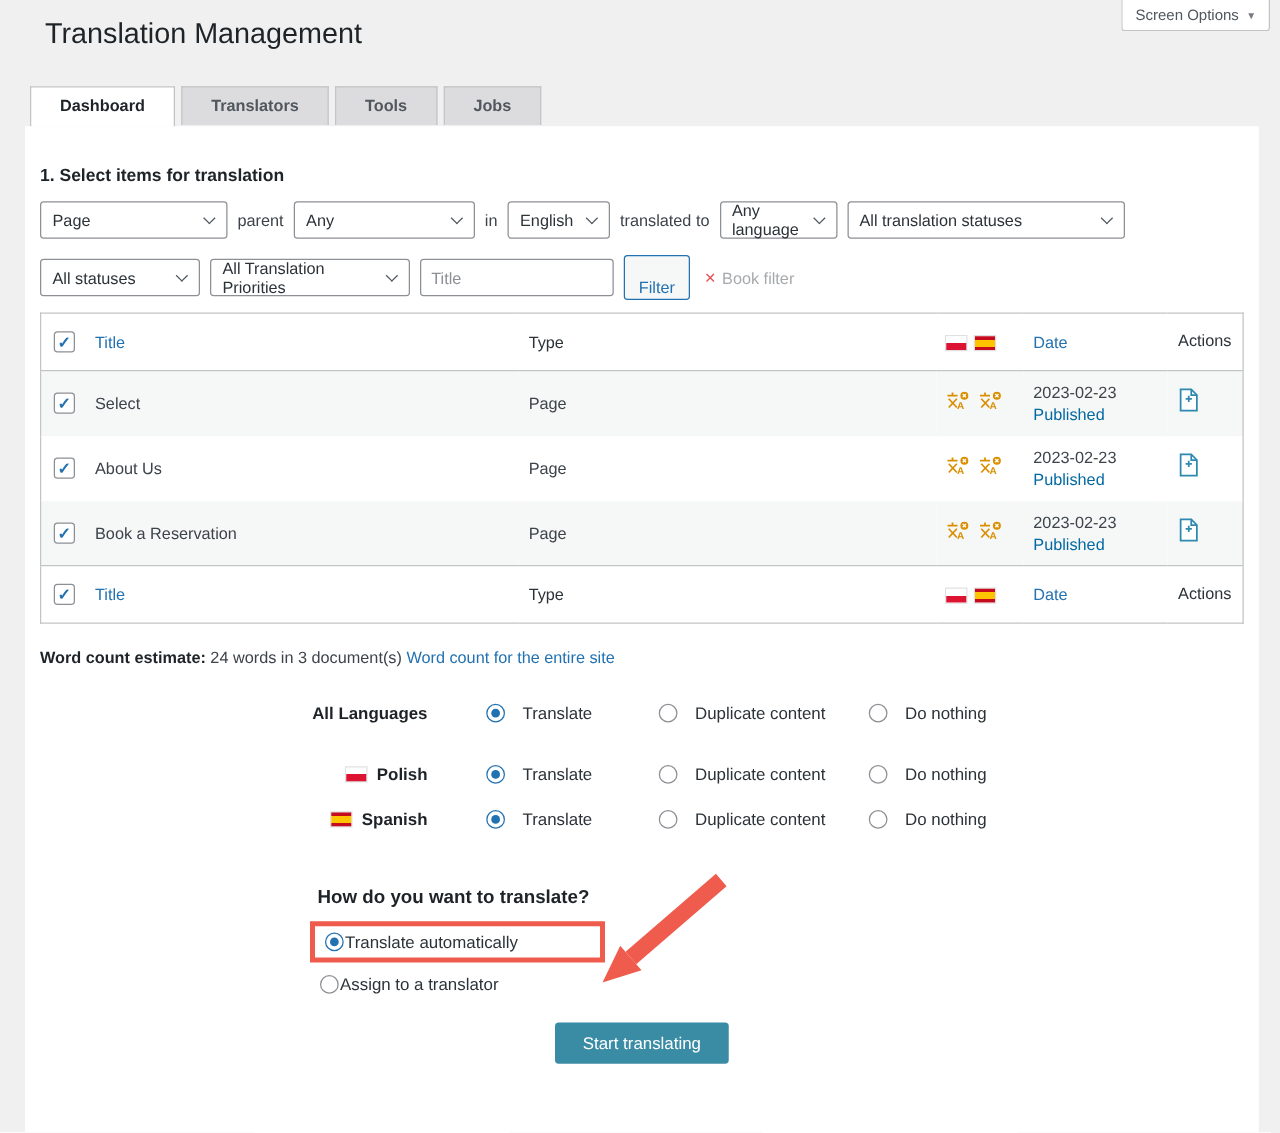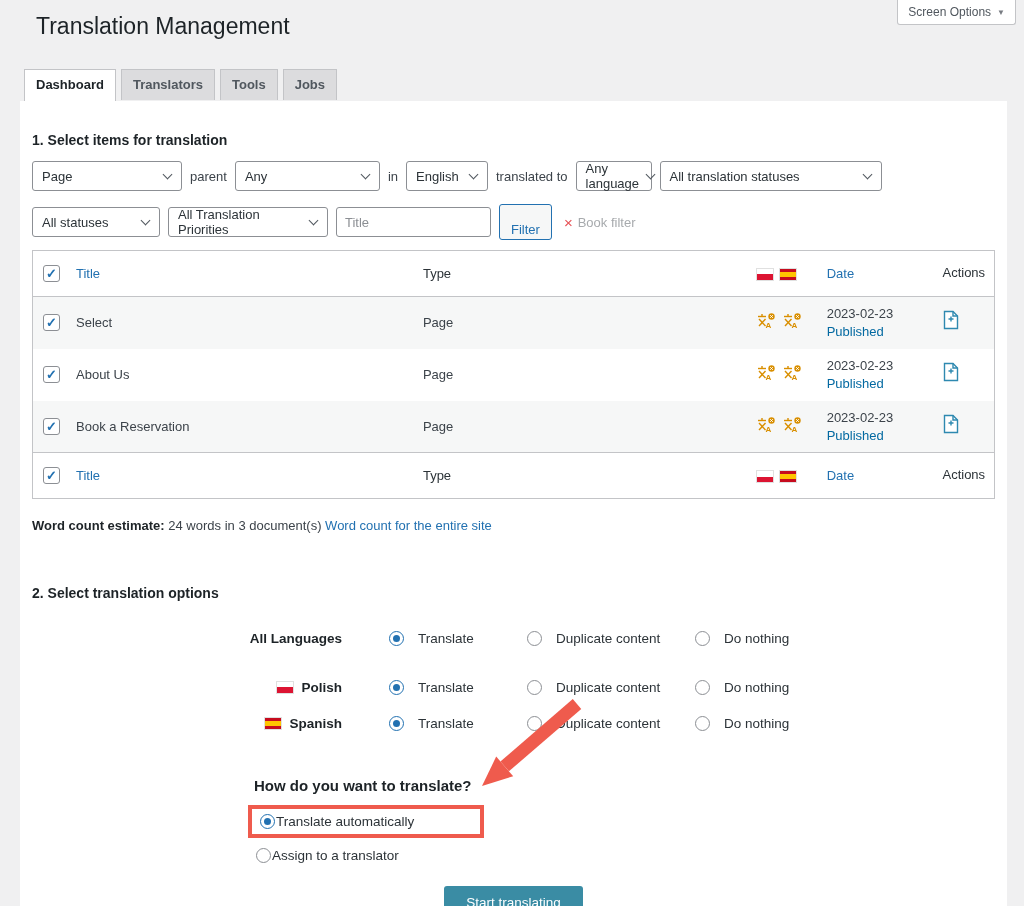--- a/index.html
+++ b/index.html
@@ -10,21 +10,21 @@
   body{font-family:"Liberation Sans",sans-serif;font-size:13px;color:var(--txt)}
   .screen{position:relative;width:1024px;height:906px;background:#f0f0f1;overflow:hidden}
 
   
   .screen-options{position:absolute;top:0;right:8px;background:#fff;border:1px solid var(--border);border-top:none;border-radius:0 0 3px 3px;padding:5px 10px;font-size:12px;color:#50575e;cursor:pointer;display:flex;align-items:center;gap:6px}
   .screen-options .caret{font-size:8px;color:#787c82}
   h1.page-title{position:absolute;left:36px;top:13px;font-size:23px;font-weight:400;color:var(--dark)}
 
   
   .tabs{position:absolute;left:24px;top:69px;display:flex;gap:5px;z-index:2}
-  .tab{padding:7px 11px;border:1px solid var(--border);border-bottom:none;background:#dcdcde;color:#50575e;font-size:13px;font-weight:700;cursor:pointer}
+  .tab{padding:7px 23px;border:1px solid var(--border);border-bottom:none;background:#dcdcde;color:#50575e;font-size:13px;font-weight:700;cursor:pointer}
   .tab.active{background:#fff;color:var(--dark);padding-bottom:9px;margin-bottom:-1px}
 
   
   .panel{position:absolute;left:20px;top:101px;width:987px;bottom:0;background:#fff;padding:0 12px}
   .sec-heading{font-size:14px;font-weight:700;color:var(--dark);padding-top:31px}
 
   
   .filter-row{display:flex;align-items:center;gap:8px;margin-top:13px}
   .select{height:30px;background:#fff;border:1px solid var(--inputborder);border-radius:3px;display:inline-flex;align-items:center;justify-content:space-between;padding:0 9px 0 9px;font-size:13px;color:#2c3338;cursor:pointer}
   .select .chev{width:7px;height:7px;border-right:1.5px solid #50575e;border-bottom:1.5px solid #50575e;transform:rotate(45deg);margin:-3px 1px 0 8px;flex:none}
@@ -128,21 +128,21 @@
       <span class="select" style="width:145px">
         <span>Any</span>
           <span class="chev"></span>
       </span>
       <span>in</span>
       <span class="select" style="width:82px">
         <span>English</span>
           <span class="chev"></span>
       </span>
       <span>translated to</span>
-      <span class="select" style="width:76px">
+      <span class="select" style="width:94px">
         <span>Any language</span>
           <span class="chev"></span>
       </span>
       <span class="select" style="width:222px">
         <span>All translation statuses</span>
           <span class="chev"></span>
       </span>
     </div>
 
     <div class="filter-row">
@@ -314,21 +314,20 @@
         </tr>
       </tfoot>
     </table>
 
     <div class="word-count">
       <b>Word count estimate:</b>
       <span>24 words in 3 document(s)</span>
       <a>Word count for the entire site</a>
     </div>
 
-    <div class="sec2-heading">2. Select translation options</div>
 
     <div class="opt-row row-all">
       <div class="opt-label">
           <span>All Languages</span>
         </div>
       <div class="opt-group">
         <span class="opt opt-w1">
             <span class="radio sel"></span>
             <span>Translate</span>
           </span>

